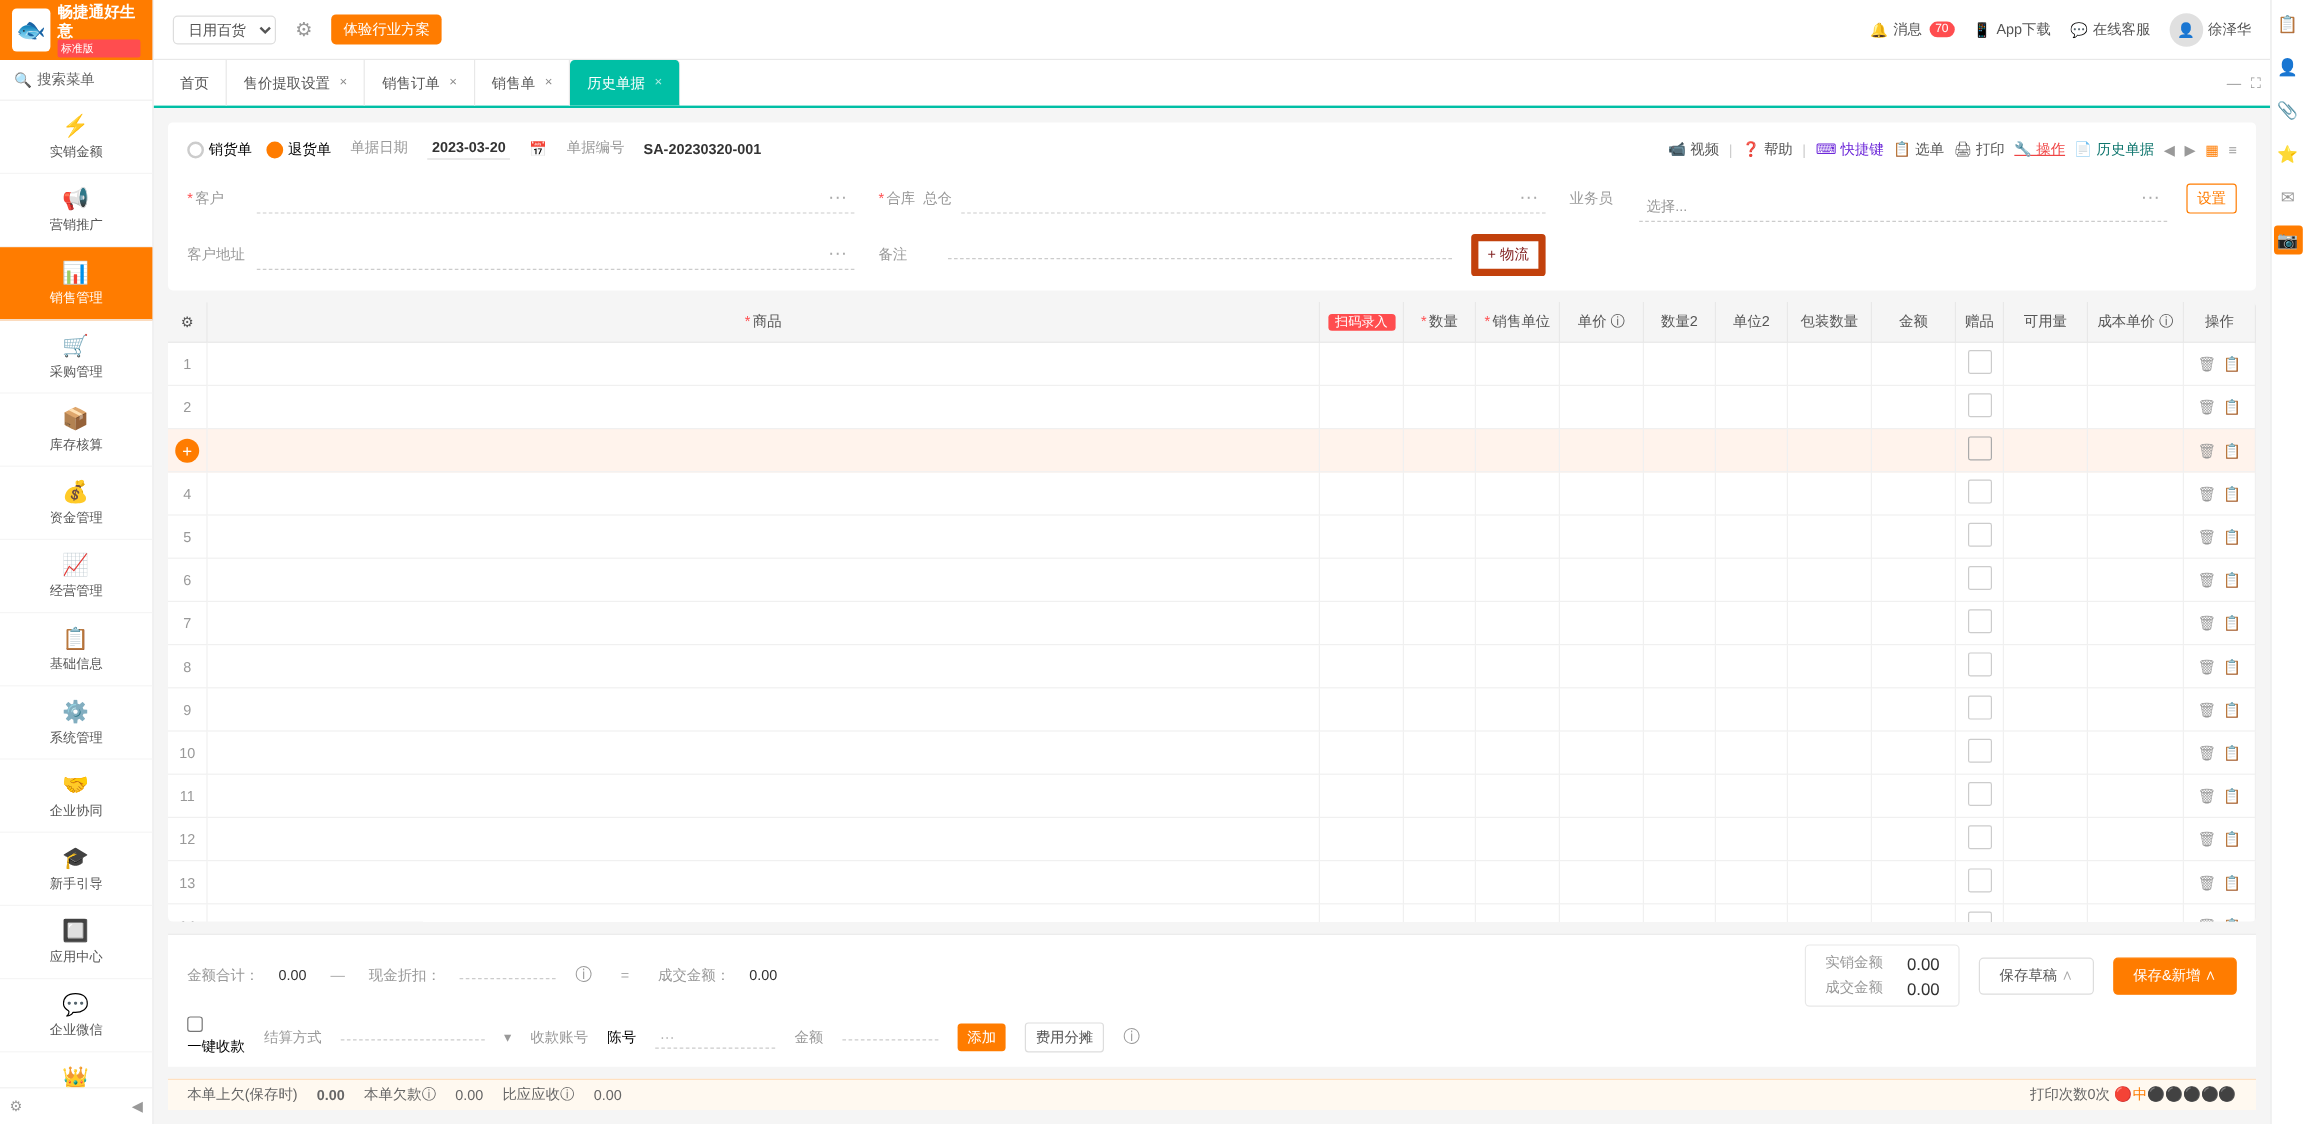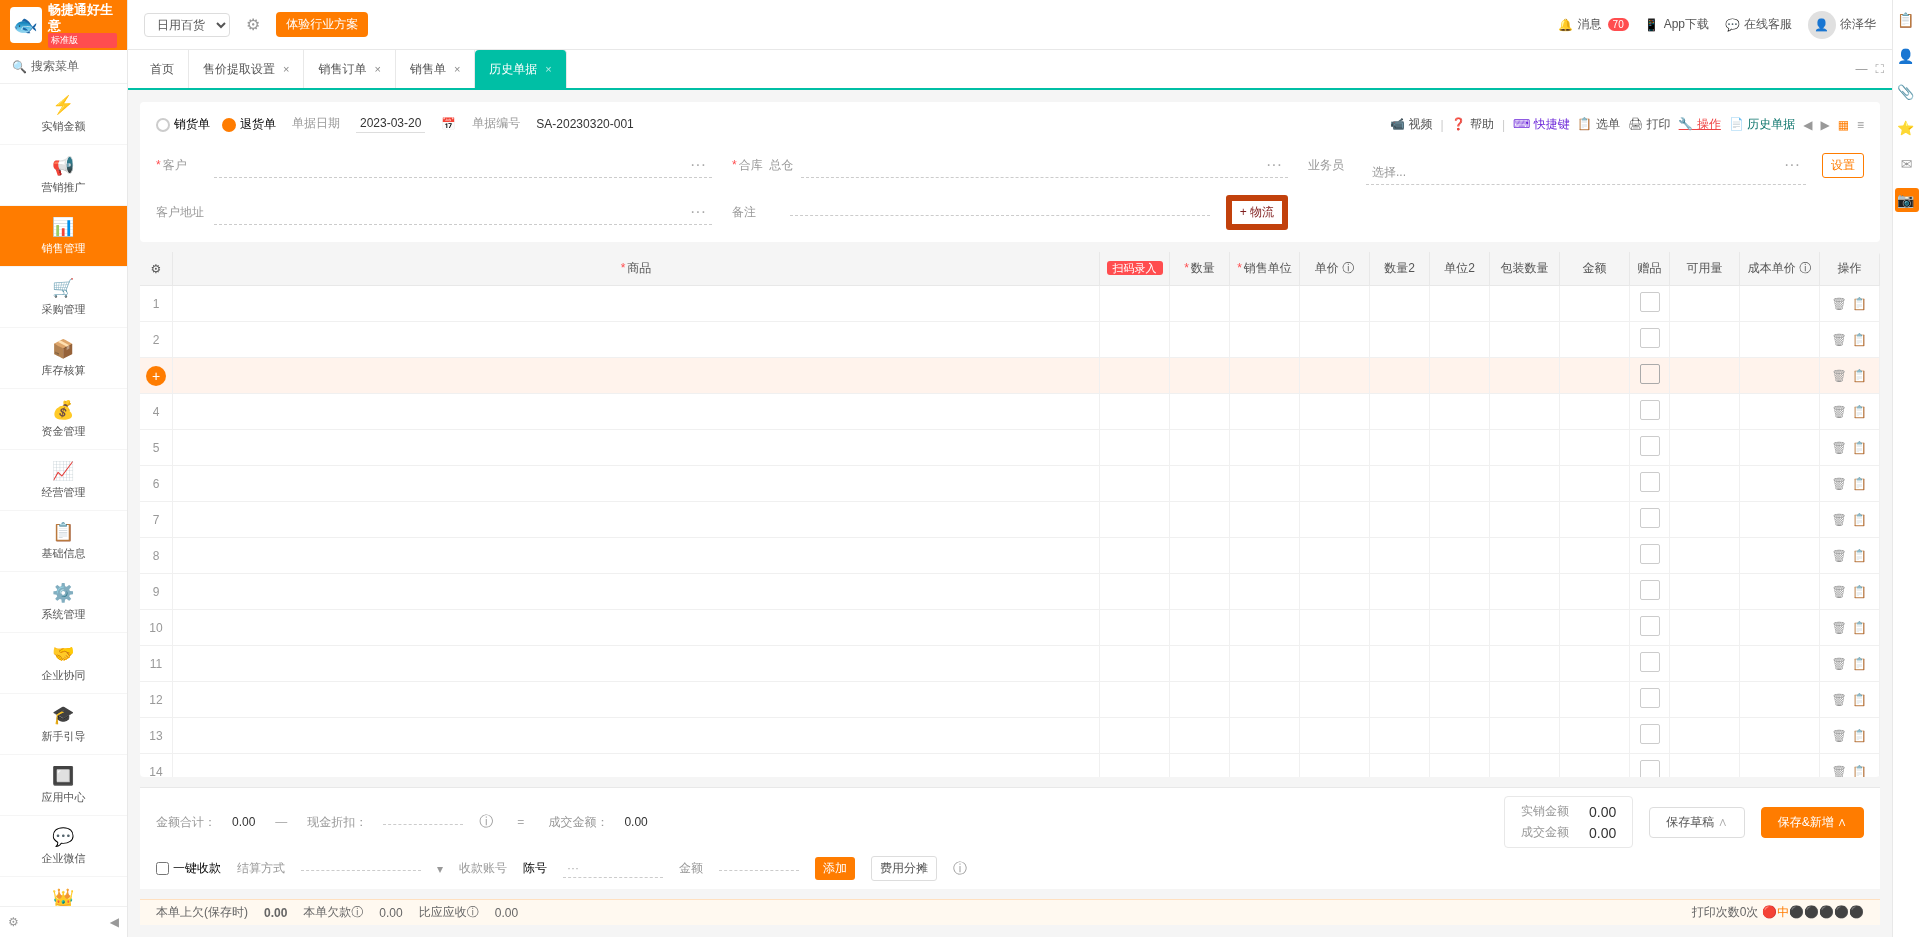--- a/index.html
+++ b/index.html
@@ -42,21 +42,21 @@
 
     
     .form-card { background: #fff; border-radius: 4px; padding: 12px 16px; }
     .form-header { display: flex; align-items: flex-end; gap: 16px; margin-bottom: 12px; }
     .radio-group { display: flex; gap: 12px; align-items: center; }
     .radio-item { display: flex; align-items: center; gap: 4px; cursor: pointer; }
     .radio-circle { width: 14px; height: 14px; border-radius: 50%; border: 2px solid #ccc; background: #fff; }
     .radio-circle.selected { border-color: #ff7c00; background: #ff7c00; }
     .form-meta { display: flex; align-items: center; gap: 16px; color: #555; }
     .form-meta-label { color: #999; }
-    .form-meta-value { color: #333; }
+    .form-meta-value { color: #333; font-weight: bold; }
     .form-actions { margin-left: auto; display: flex; gap: 8px; align-items: center; }
     .btn-icon { display: flex; align-items: center; gap: 3px; padding: 4px 8px; border-radius: 3px; cursor: pointer; color: #555; font-size: 12px; border: none; background: none; }
 
     .form-fields { display: grid; grid-template-columns: 1fr 1fr 1fr; gap: 10px 20px; }
     .form-field { display: flex; align-items: center; gap: 8px; }
     .field-label { color: #999; white-space: nowrap; min-width: 50px; }
     .field-required { color: #ff4d4f; margin-right: 2px; }
     .field-input { flex: 1; border-bottom: 1px dashed #ccc; padding: 3px 6px; color: #333; display: flex; align-items: center; justify-content: space-between; min-width: 120px; }
     .field-dots { color: #aaa; font-size: 16px; }
     .toolbar-btn-setting { color: #ff7c00; border-color: #ff7c00; }
@@ -693,21 +693,21 @@
             <span style="color:#aaa;"> ∧</span>
           </button>
           <button class="btn-save-new">
             <span>保存&amp;新增</span>
             <span> ∧</span>
           </button>
         </div>
       </div>
 
       <div class="footer-row">
-        <label style="display:flex; align-items:center; gap:4px;">
+        <label style="display:flex; align-items:flex-start; gap:4px;flex-direction:column;">
           <input type="checkbox" style="">
           <span>一键收款</span>
         </label>
         <span class="footer-label">结算方式</span>
         <div class="footer-input" style="min-width:120px;"></div>
         <span style="color:#999; cursor:pointer;">▾</span>
         <span class="footer-label">收款账号</span>
         <span>陈号</span>
         <div class="footer-input" style="min-width:100px;">
           <span style="color:#aaa;">···</span>

